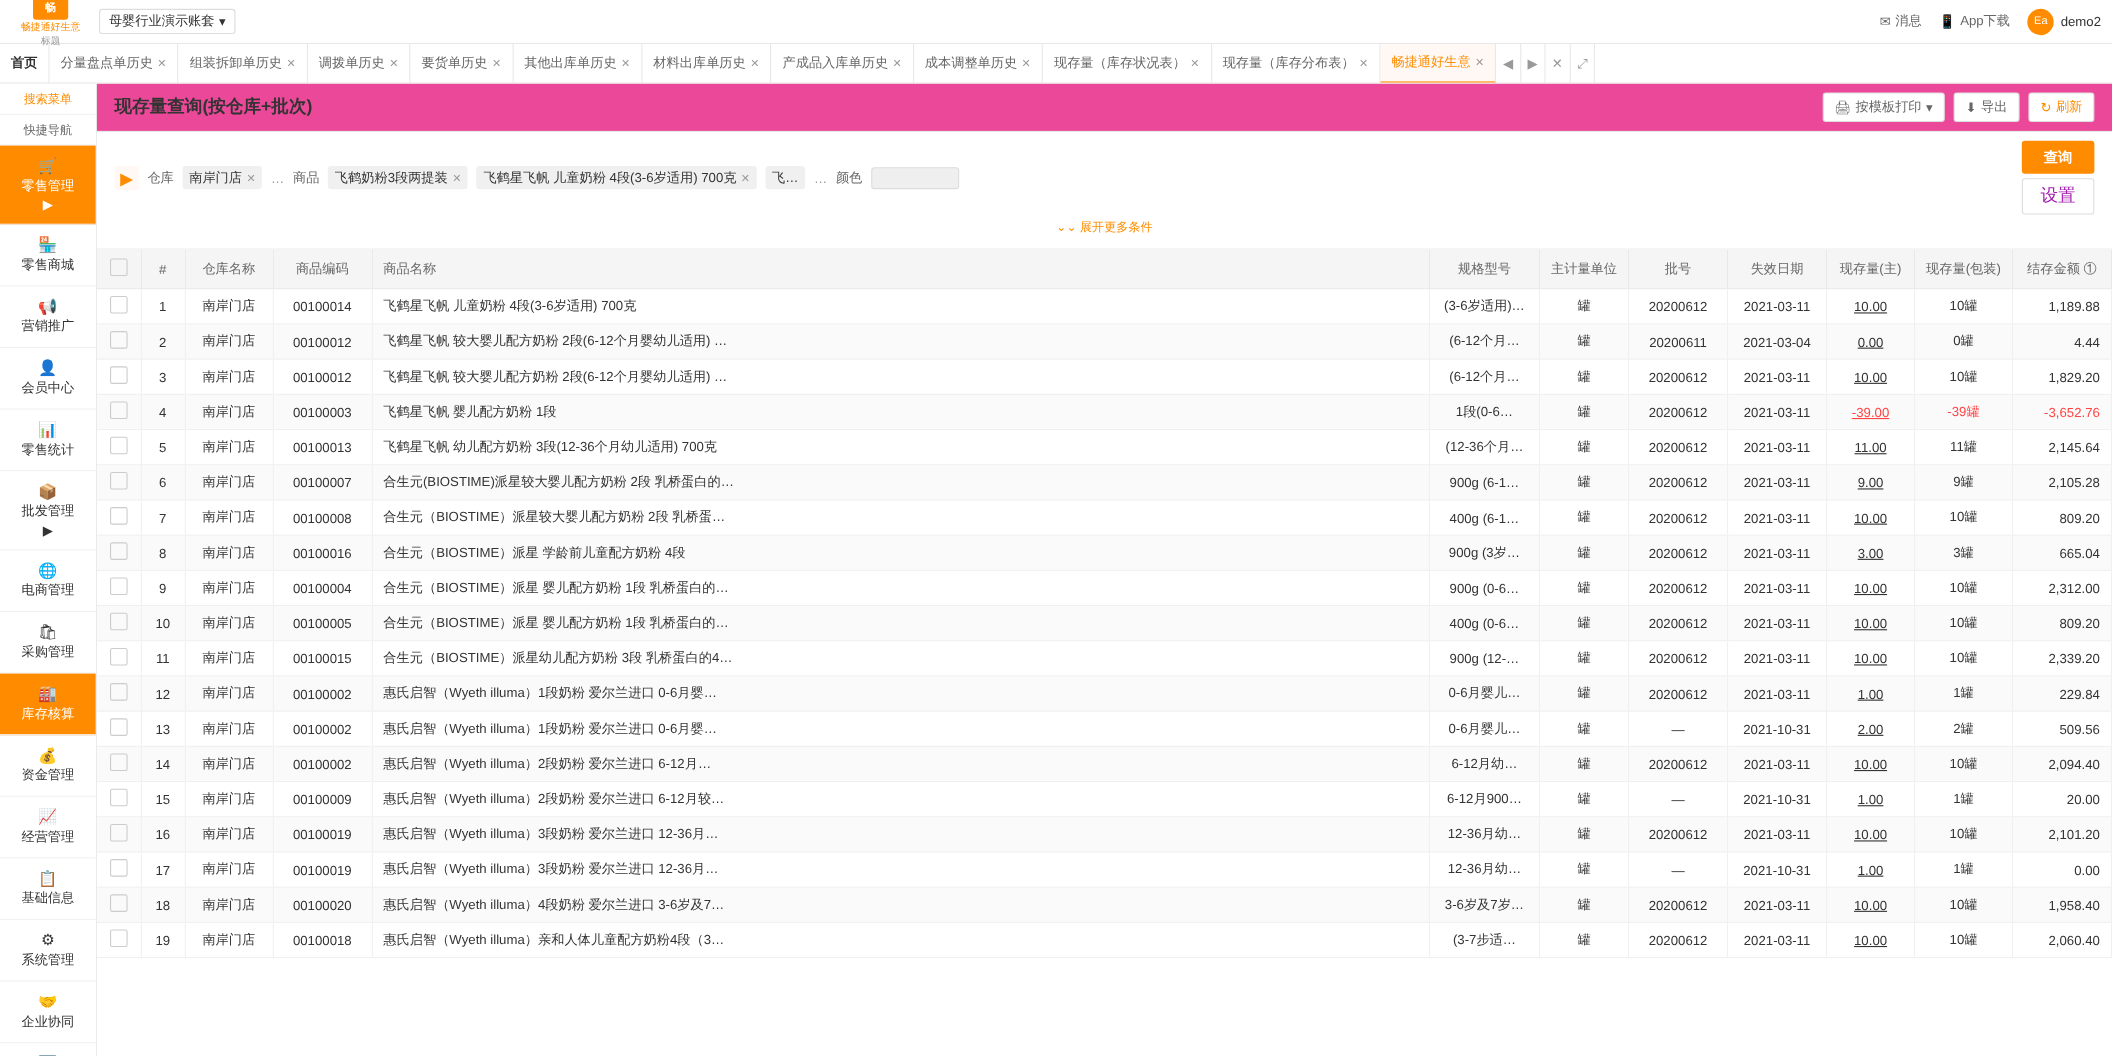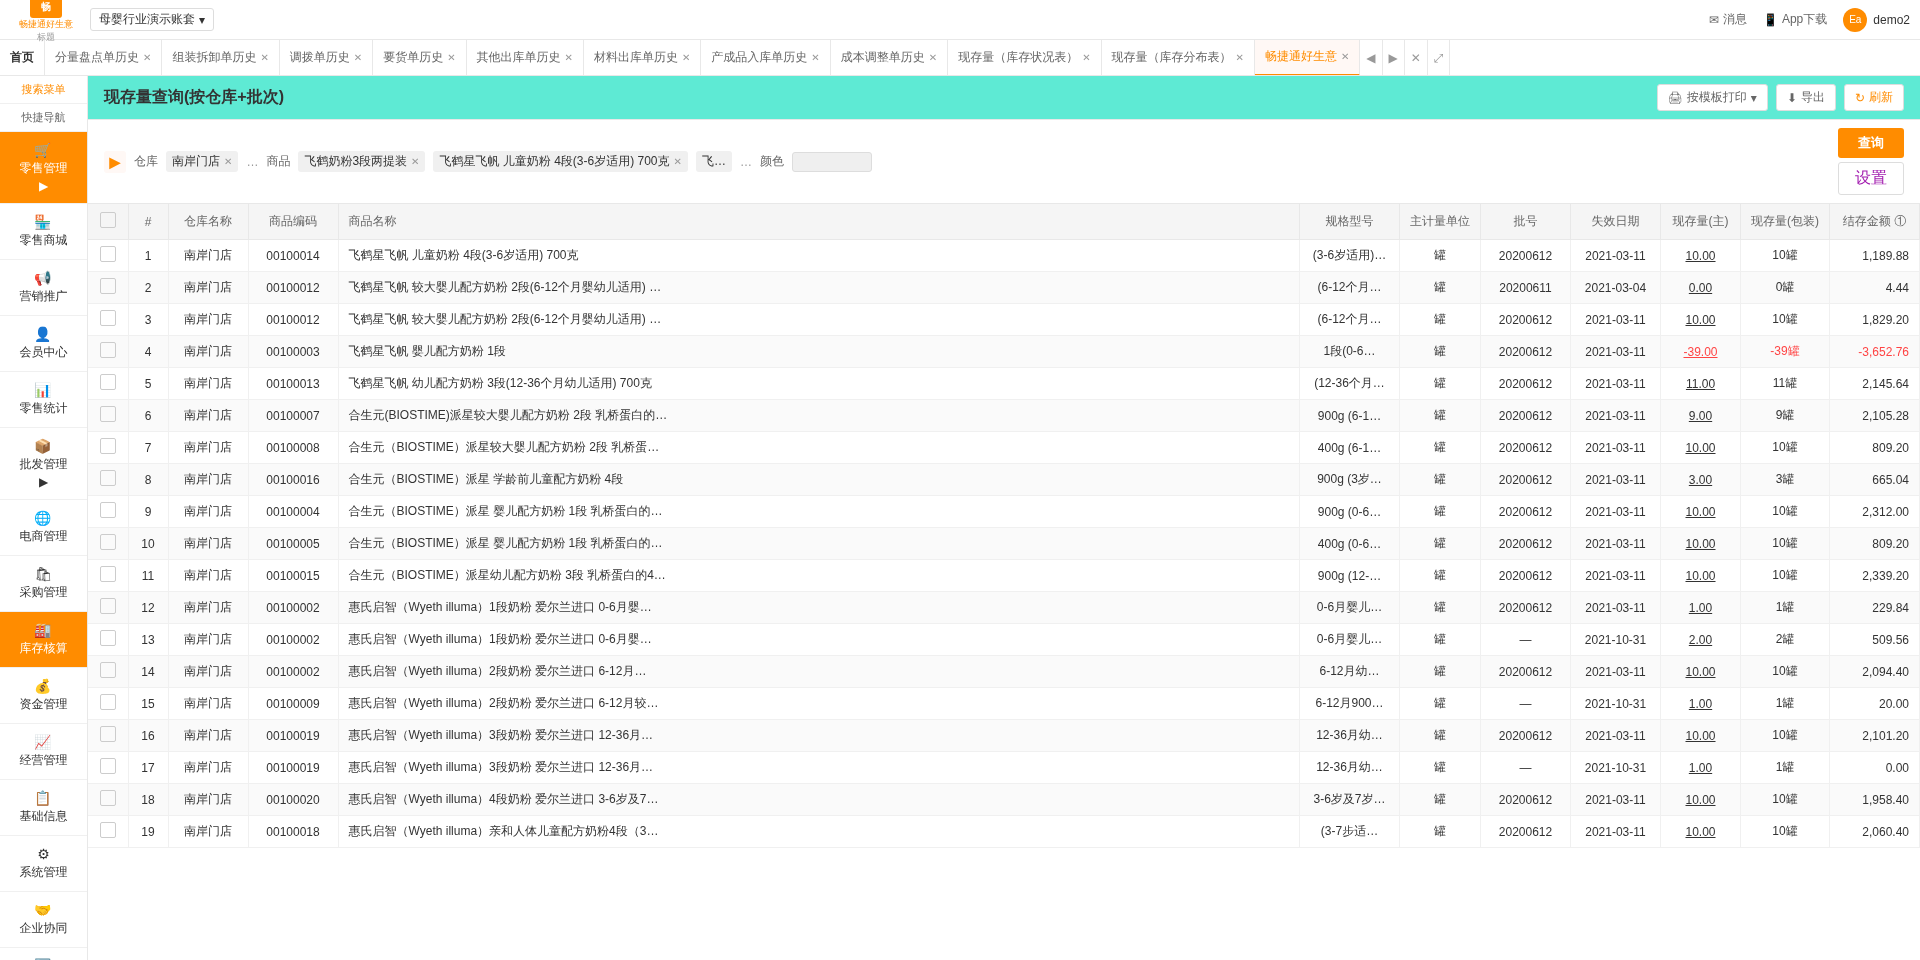--- a/index.html
+++ b/index.html
@@ -33,21 +33,21 @@
     .sidebar-search { padding: 6px 4px; font-size: 11px; color: #ff8c00; cursor: pointer; text-align: center; border-bottom: 1px solid #f0f0f0; }
     .sidebar-nav { padding: 6px 20px; font-size: 11px; color: #666; cursor: pointer; text-align: center; border-bottom: 1px solid #f0f0f0; }
     .sidebar-item { padding: 10px 4px; font-size: 12px; color: #333; cursor: pointer; text-align: center; border-bottom: 1px solid #f0f0f0; display: flex; flex-direction: column; align-items: center; gap: 2px; }
     .sidebar-item.active { background: #ff8c00; color: white; }
     .sidebar-item .si-icon { font-size: 14px; }
 
     
     .content-area { flex: 1; overflow: hidden; display: flex; flex-direction: column; }
 
     
-    .page-header { padding: 8px 16px; display: flex; align-items: center; justify-content: space-between; background: #5eead4; border-bottom: 1px solid #e8e8e8; }
+    .page-header { padding: 8px 16px; display: flex; align-items: center; justify-content: space-between; background: #ec4899; border-bottom: 1px solid #e8e8e8; }
     .page-title { font-size: 16px; font-weight: bold; color: #333; }
     .header-actions { display: flex; align-items: center; gap: 8px; }
     .btn-print { display: flex; align-items: center; gap: 4px; border: 1px solid #ddd; padding: 4px 10px; border-radius: 3px; cursor: pointer; font-size: 12px; color: #666; background: #fff; }
     .btn-export { display: flex; align-items: center; gap: 4px; border: 1px solid #ddd; padding: 4px 10px; border-radius: 3px; cursor: pointer; font-size: 12px; color: #666; background: #fff; }
     .btn-refresh { display: flex; align-items: center; gap: 4px; border: 1px solid #ddd; padding: 4px 10px; border-radius: 3px; cursor: pointer; font-size: 12px; color: #ff8c00; background: #fff; }
 
     
     .filter-area { background: #fff; padding: 8px 16px; border-bottom: 1px solid #e8e8e8; }
     .filter-row { display: flex; align-items: center; gap: 8px; flex-wrap: wrap; }
     .filter-expand-btn { background: #fff8f5; border: none; color: #ff8c00; width: 22px; height: 22px; border-radius: 3px; cursor: pointer; font-size: 14px; font-weight: bold; display: flex; align-items: center; justify-content: center; }
@@ -291,20 +291,24 @@
           <select class="filter-color-select">
             <option value=""></option>
           </select>
         </div>
         <span style="flex:1;"></span>
         <div style="display:flex;flex-direction:column;gap:4px;border-radius:23px;">
           <button class="btn-query">查询</button>
           <button class="btn-settings">设置</button>
         </div>
       </div>
+      <div class="expand-more">
+        <span>⌄⌄</span>
+        <span> <span style="color:#ff8c00;">展开更多条件</span></span>
+      </div>
     </div>
 
     <div class="table-container">
       <table>
         <thead>
           <tr>
             <th class="col-index"><span class="check-icon"></span></th>
             <th class="col-index">#</th>
             <th class="col-warehouse">仓库名称</th>
             <th class="col-code">商品编码</th>

